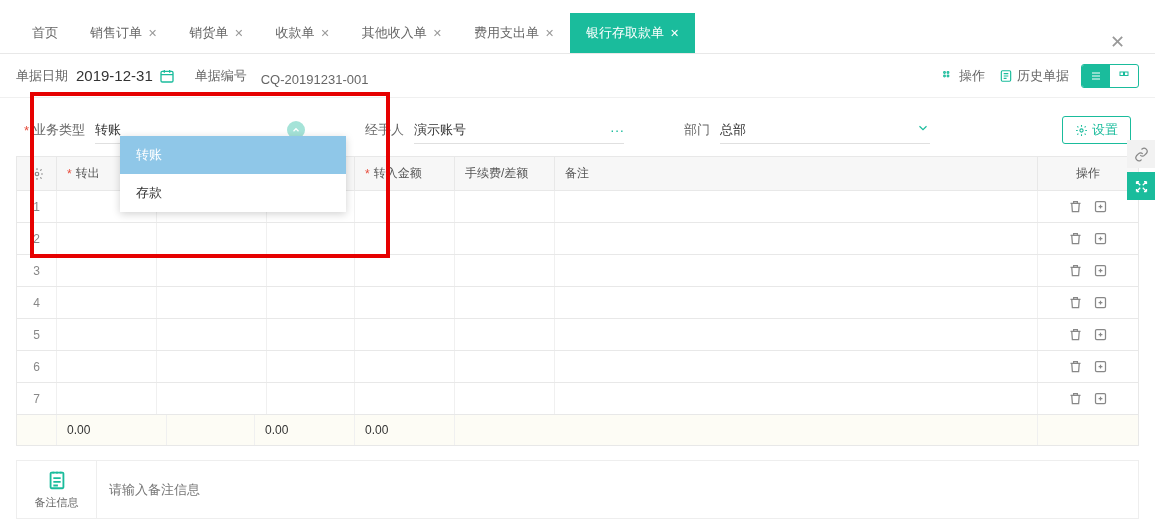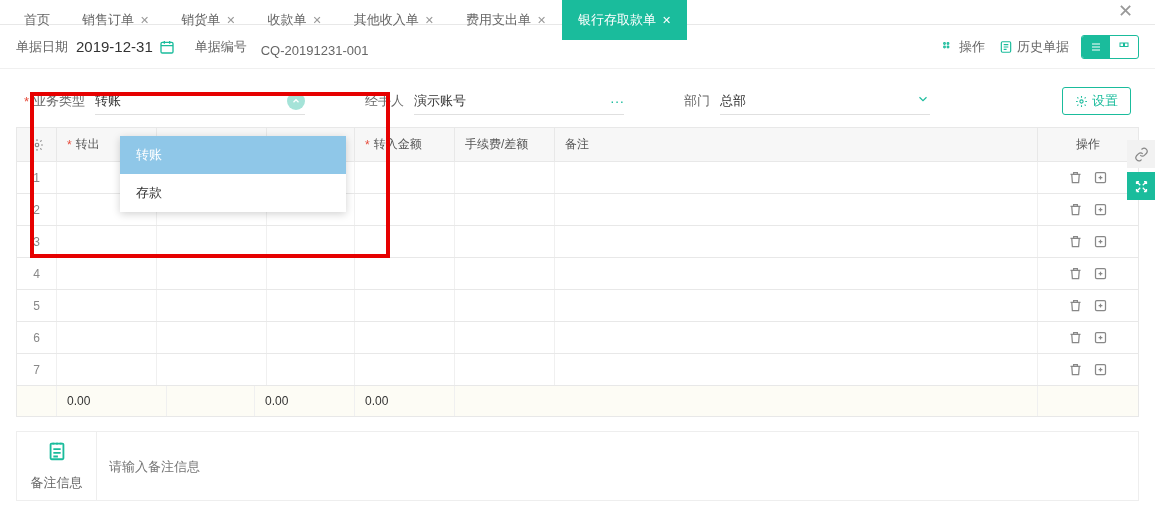--- a/index.html
+++ b/index.html
@@ -1,17 +1,17 @@
 <!DOCTYPE html>
 <html><head>
 <meta charset="utf-8">
 <style>
 * { box-sizing: border-box; margin: 0; padding: 0; }
 body { font-family: "Microsoft YaHei", Arial, sans-serif; font-size: 13px; color: #333; background: #fff; width: 1155px; }
-.tabs { display: flex; align-items: flex-start; height: 25px; border-bottom: 1px solid #e8e8e8; padding: 0 8px; }
+.tabs { display: flex; align-items: flex-end; height: 54px; border-bottom: 1px solid #e8e8e8; padding: 0 16px; }
 .tab { padding: 0 16px; height: 40px; display: flex; align-items: center; color: #666; cursor: pointer; }
 .tab.active { background: #1abc9c; color: #fff; }
 .tab-close { margin-left: 6px; font-size: 11px; color: #999; }
 .tab.active .tab-close { color: #fff; }
 .tabs-spacer { flex: 1; }
 .close-all { padding: 0 14px; font-size: 18px; color: #999; cursor: pointer; }
 
 .toolbar { display: flex; align-items: center; height: 44px; padding: 0 16px; border-bottom: 1px solid #f0f0f0; }
 .tb-label { color: #666; margin-right: 8px; }
 .tb-date { font-size: 15px; font-weight: 500; margin-right: 6px; }
@@ -60,21 +60,21 @@
 .c-name { width: 88px; }
 .c-in-amt { width: 100px; }
 .c-fee { width: 100px; }
 .c-remark { flex: 1; }
 .c-ops { width: 100px; justify-content: center; gap: 10px; }
 .row-ic { width: 15px; height: 15px; color: #888; cursor: pointer; }
 
 .note-bar { display: flex; align-items: stretch; margin: 14px 16px; border: 1px solid #eee; }
 .note-side { width: 80px; display: flex; flex-direction: column; align-items: center; justify-content: center; padding: 8px 0; border-right: 1px solid #eee; }
 .note-side svg { width: 22px; height: 22px; color: #1abc9c; }
-.note-side-lbl { font-size: 13px; color: #666; margin-top: 12px; }
+.note-side-lbl { font-size: 11px; color: #666; margin-top: 4px; }
 .note-input { flex: 1; border: none; padding: 12px; font-size: 13px; color: #ec4899; }
 
 .side-tools { position: absolute; right: 0; top: 140px; display: flex; flex-direction: column; }
 .side-tools .st { width: 28px; height: 28px; background: #f2f2f2; display: flex; align-items: center; justify-content: center; margin-bottom: 4px; cursor: pointer; }
 .side-tools .st.green { background: #1abc9c; }
 .side-tools .st svg { width: 15px; height: 15px; }
 .side-tools .st.green svg { color: #fff; }
 .side-tools .st:not(.green) svg { color: #888; }
 
 .wrapper { position: relative; }

